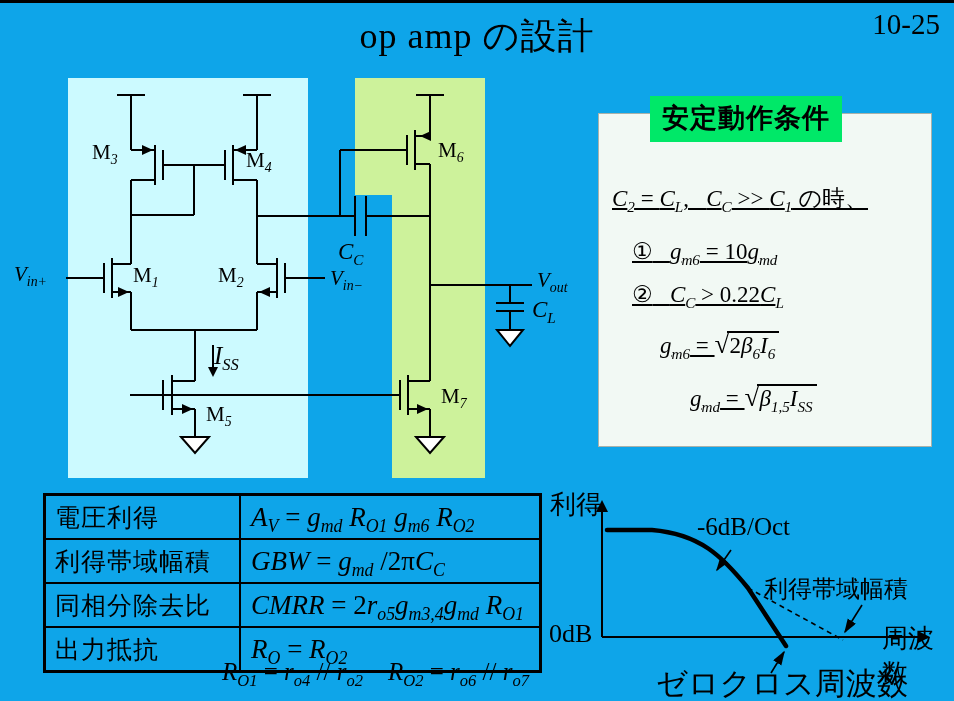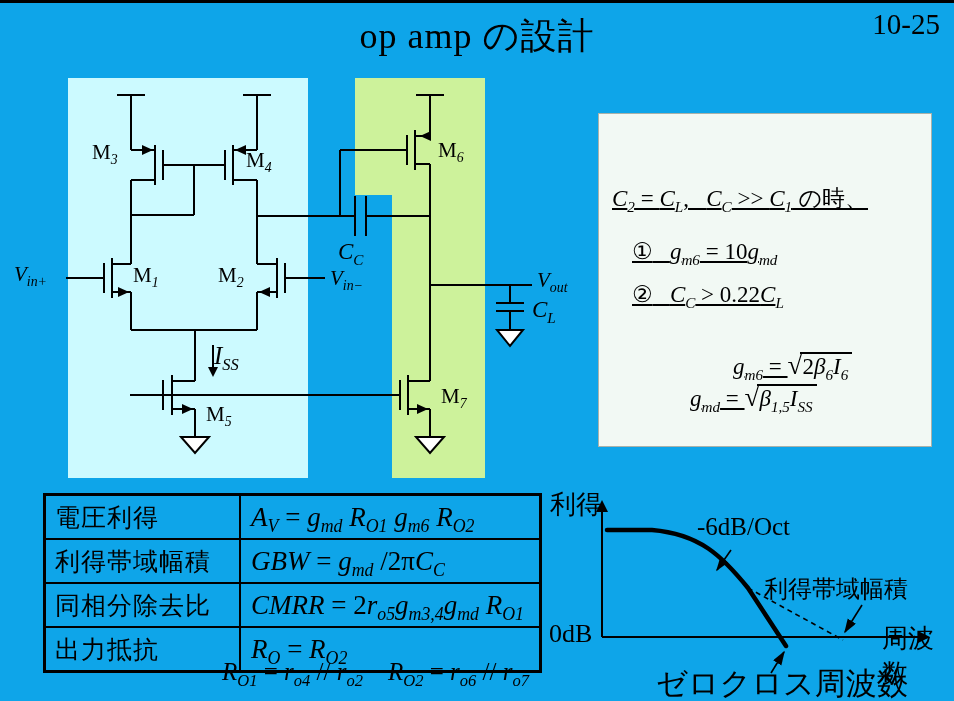--- a/index.html
+++ b/index.html
@@ -130,24 +130,25 @@
   <div class="abs clabel math" style="left:438px;top:138px;"><span class="up">M</span><sub>6</sub></div>
   <div class="abs clabel math" style="left:441px;top:384px;"><span class="up">M</span><sub>7</sub></div>
   <div class="abs clabel math" style="left:14px;top:262px;"><span class="it">V</span><sub>in+</sub></div>
   <div class="abs clabel math" style="left:330px;top:266px;"><span class="it">V</span><sub>in−</sub></div>
   <div class="abs clabel math" style="left:537px;top:268px;"><span class="it">V</span><sub>out</sub></div>
   <div class="abs clabel math" style="left:338px;top:239px;font-size:23px;"><span class="it">C</span><sub>C</sub></div>
   <div class="abs clabel math" style="left:532px;top:297px;font-size:23px;"><span class="it">C</span><sub>L</sub></div>
   <div class="abs clabel math" style="left:214px;top:342px;font-size:25px;"><span class="it">I</span><sub>SS</sub></div>
 
   <div class="abs stab-box"></div>
+  <div class="abs stab-header">安定動作条件</div>
   <div class="abs stab-line math" style="left:612px;top:183px;"><span class="it">C</span><sub>2</sub><span class="up"> = </span><span class="it">C</span><sub>L</sub><span class="up">,   </span><span class="it">C</span><sub>C</sub><span class="up"> &gt;&gt; </span><span class="it">C</span><sub>1</sub><span class="jp"> の時、</span></div>
   <div class="abs stab-line math" style="left:632px;top:238px;"><span class="jp">①</span><span class="up">   </span><span class="it">g</span><sub>m6</sub><span class="up"> = 10</span><span class="it">g</span><sub>md</sub></div>
   <div class="abs stab-line math" style="left:632px;top:281px;"><span class="jp">②</span><span class="up">   </span><span class="it">C</span><sub>C</sub><span class="up"> &gt; 0.22</span><span class="it">C</span><sub>L</sub></div>
-  <div class="abs stab-line math" style="left:733px;top:331px;margin-top:21px;"><span class="it">g</span><sub>m6</sub><span class="up"> = </span><span class="sqrt"><span class="rad">√</span><span class="radover"><span class="up">2</span><span class="it">β</span><sub>6</sub><span class="it">I</span><sub>6</sub></span></span></div>
+  <div class="abs stab-line math" style="left:660px;top:331px;"><span class="it">g</span><sub>m6</sub><span class="up"> = </span><span class="sqrt"><span class="rad">√</span><span class="radover"><span class="up">2</span><span class="it">β</span><sub>6</sub><span class="it">I</span><sub>6</sub></span></span></div>
   <div class="abs stab-line math" style="left:690px;top:384px;"><span class="it">g</span><sub>md</sub><span class="up"> = </span><span class="sqrt"><span class="rad">√</span><span class="radover"><span class="it">β</span><sub>1,5</sub><span class="it">I</span><sub>SS</sub></span></span></div>
 
   <table class="abs ptable">
     <tbody>
       <tr>
         <td class="lbl">電圧利得</td>
         <td class="frm math"><span class="it">A</span><sub>V</sub><span class="up"> = </span><span class="it">g</span><sub>md</sub><span class="it"> R</span><sub>O1</sub><span class="it"> g</span><sub>m6</sub><span class="it"> R</span><sub>O2</sub></td>
       </tr>
       <tr>
         <td class="lbl">利得帯域幅積</td>

